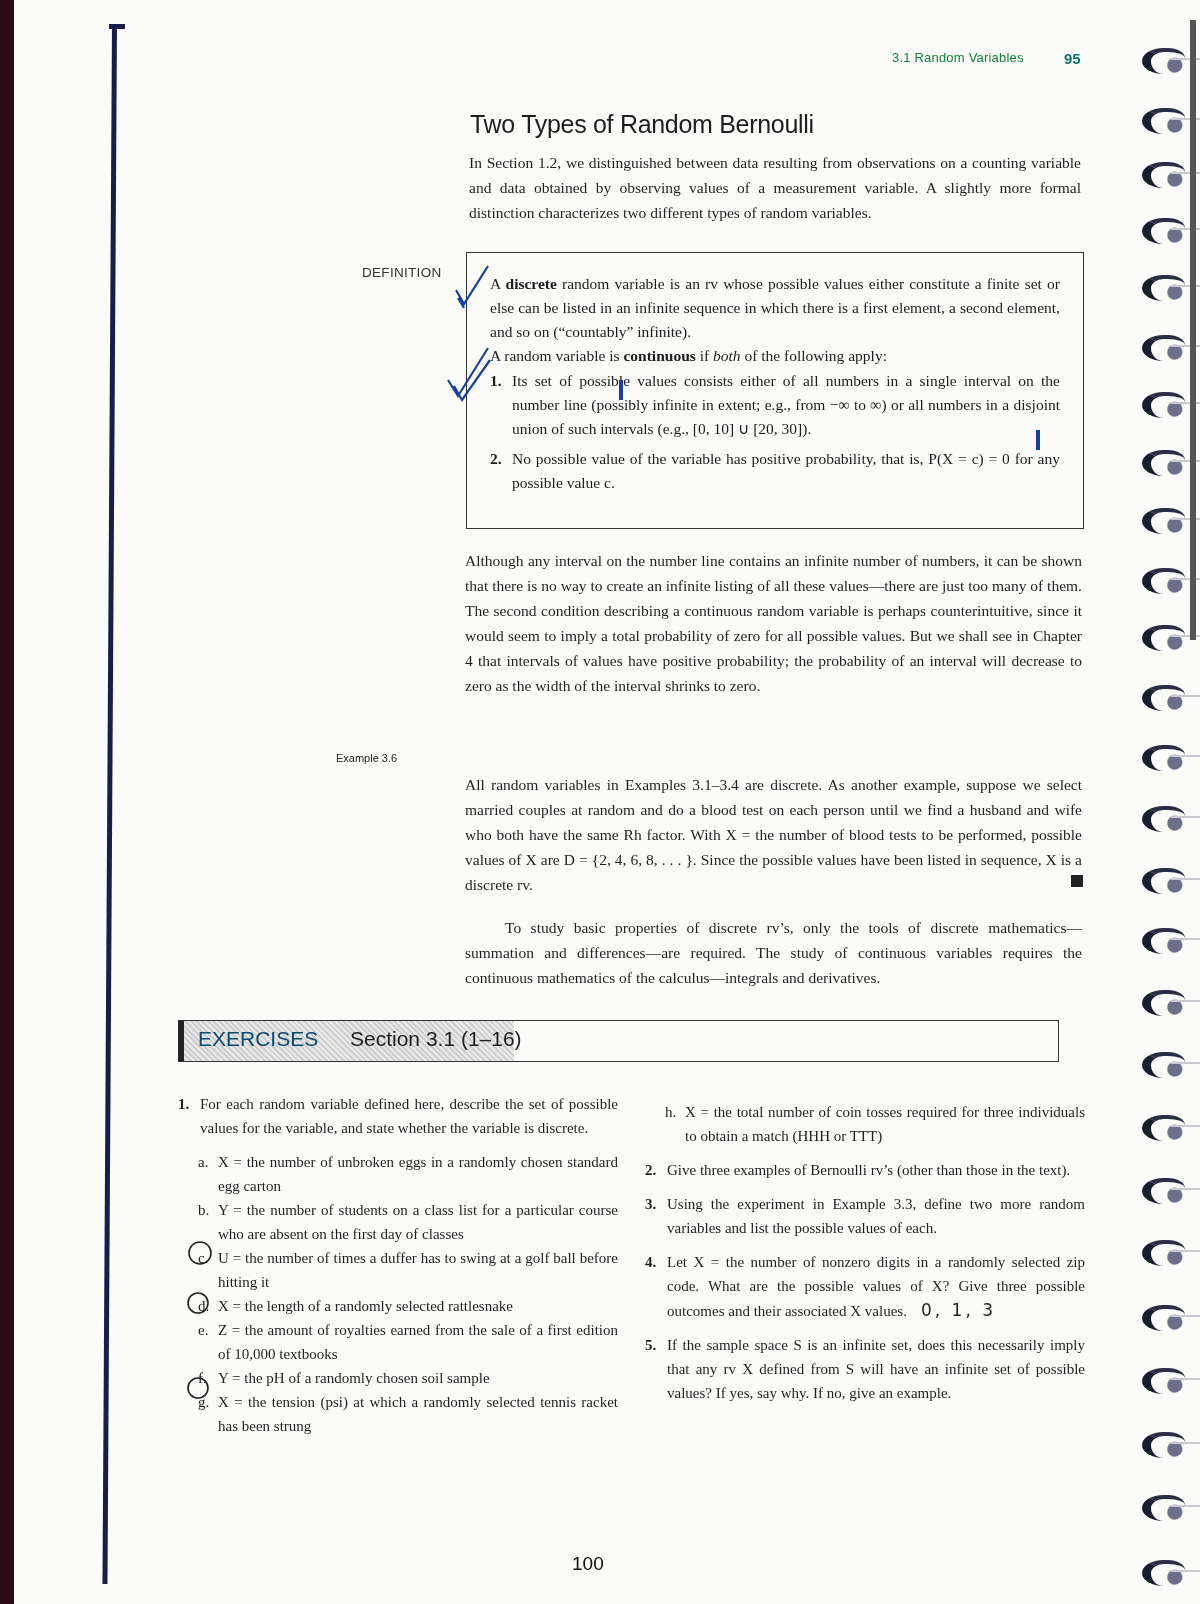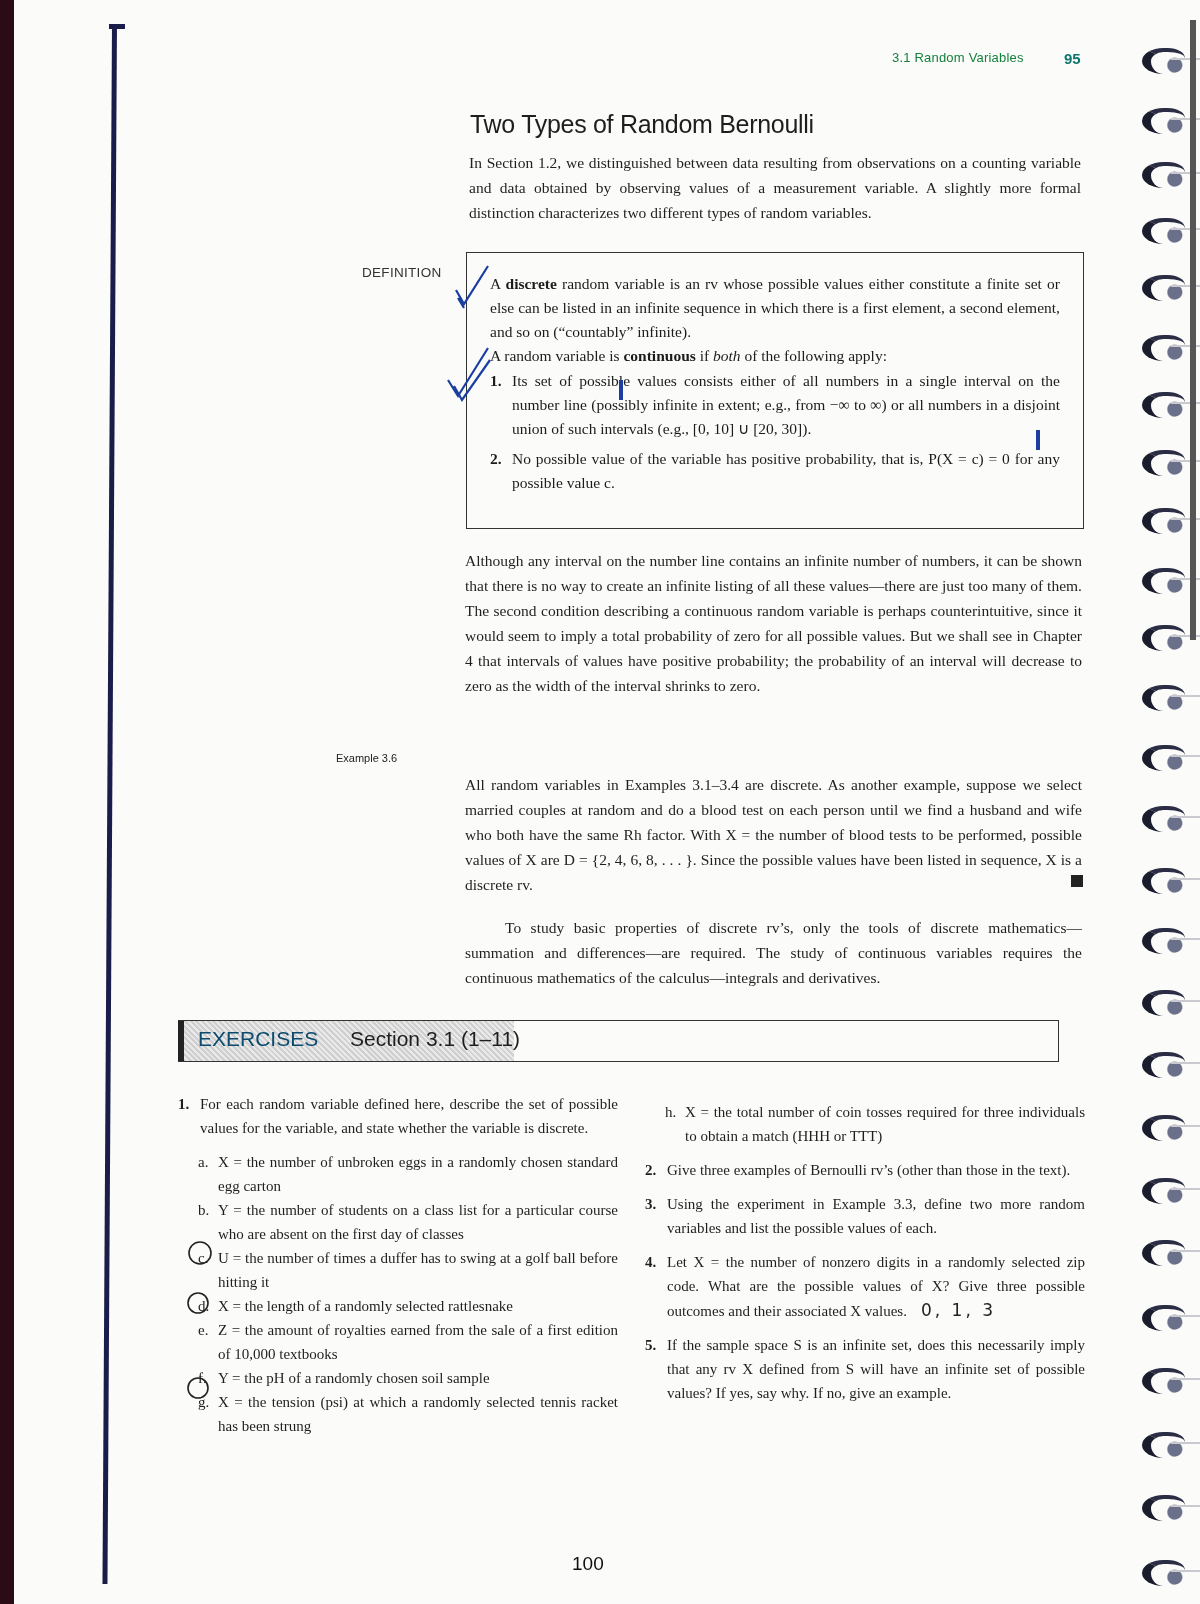--- a/index.html
+++ b/index.html
@@ -90,21 +90,21 @@
 
 <div class="example-label">Example 3.6</div>
 <div class="para example-text">All random variables in Examples 3.1–3.4 are discrete. As another example, suppose we select married couples at random and do a blood test on each person until we find a husband and wife who both have the same Rh factor. With X = the number of blood tests to be performed, possible values of X are D = {2, 4, 6, 8, . . . }. Since the possible values have been listed in sequence, X is a discrete rv.</div>
 <div class="end-mark"></div>
 
 <div class="para closing">To study basic properties of discrete rv’s, only the tools of discrete mathematics—summation and differences—are required. The study of continuous variables requires the continuous mathematics of the calculus—integrals and derivatives.</div>
 
 <div class="ex-header">
   <div class="ex-tab"></div>
   <div class="ex-title">EXERCISES</div>
-  <div class="ex-sub">Section 3.1 (1–11)</div>
+  <div class="ex-sub">Section 3.1 (1–16)</div>
 </div>
 
 <div class="col col-left">
   <div class="ex">
     <span class="n">1.</span>
     <span class="b">For each random variable defined here, describe the set of possible values for the variable, and state whether the variable is discrete.</span>
   </div>
   <div class="sub">
       <span class="l">a.</span>
       <span class="b">X = the number of unbroken eggs in a randomly chosen standard egg carton</span>

